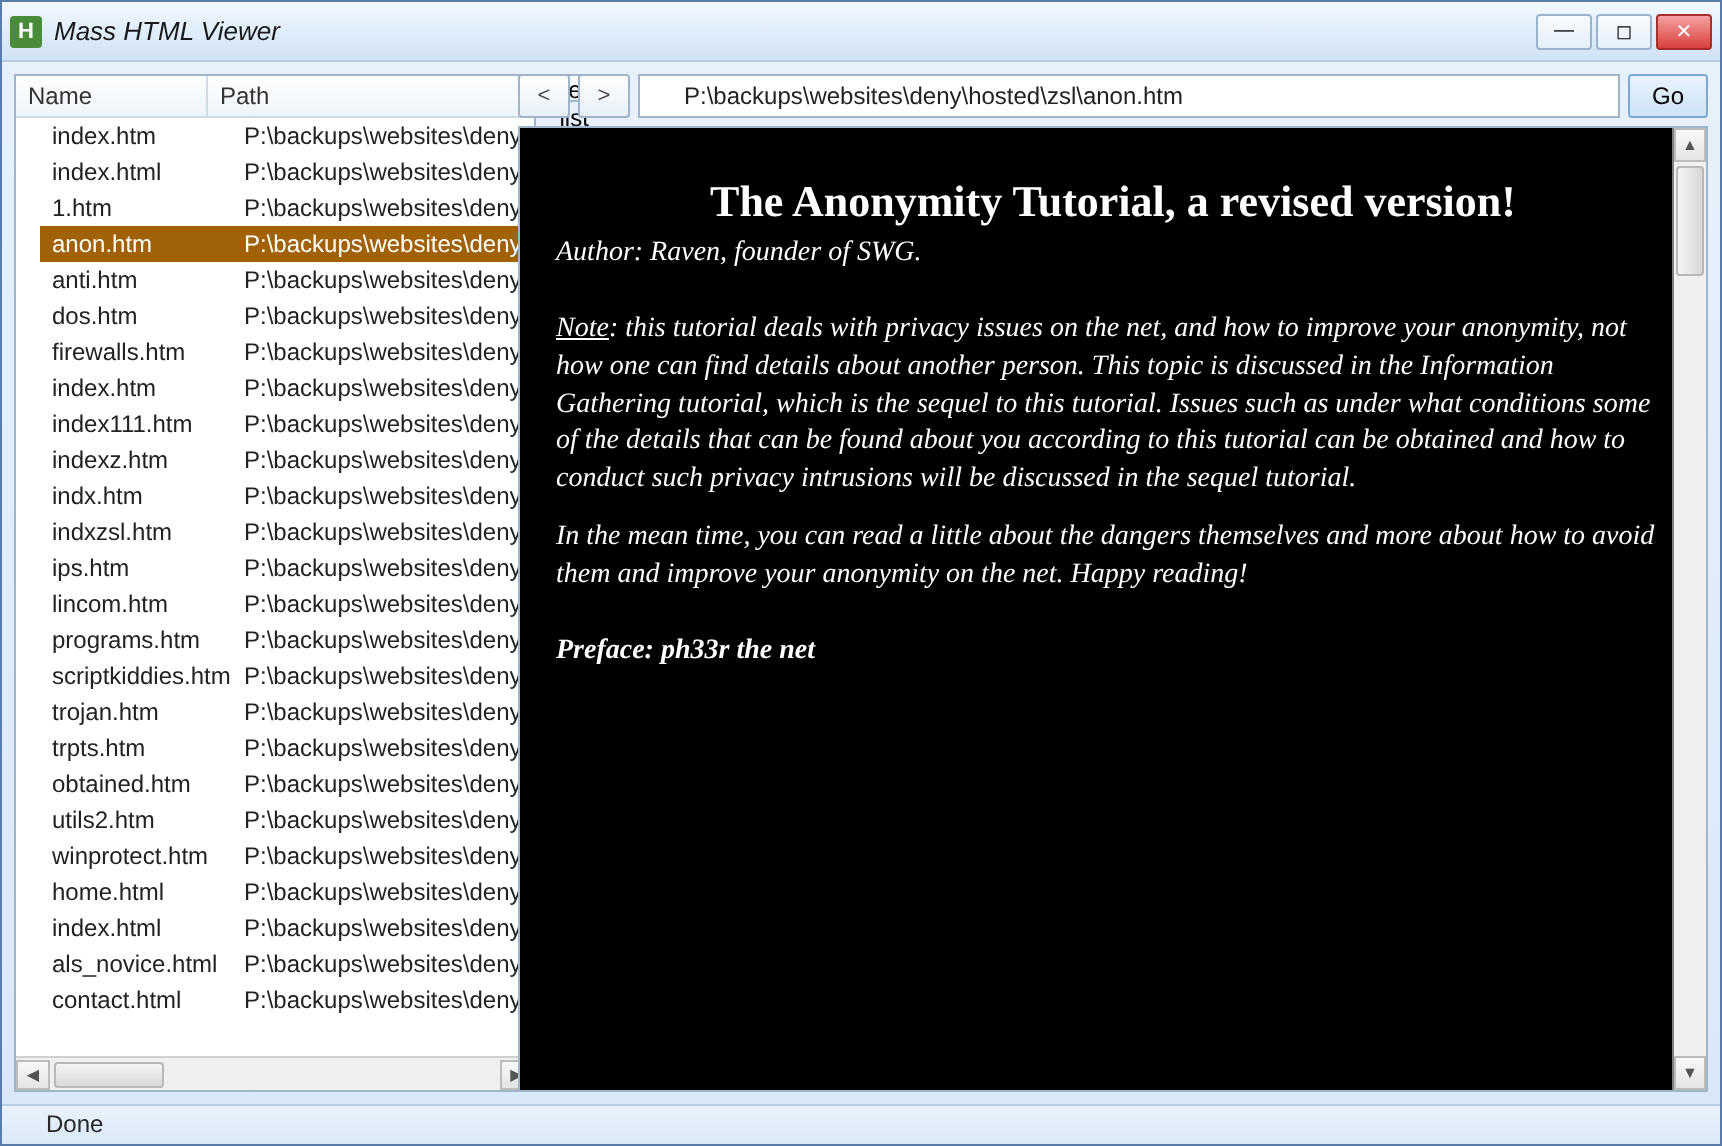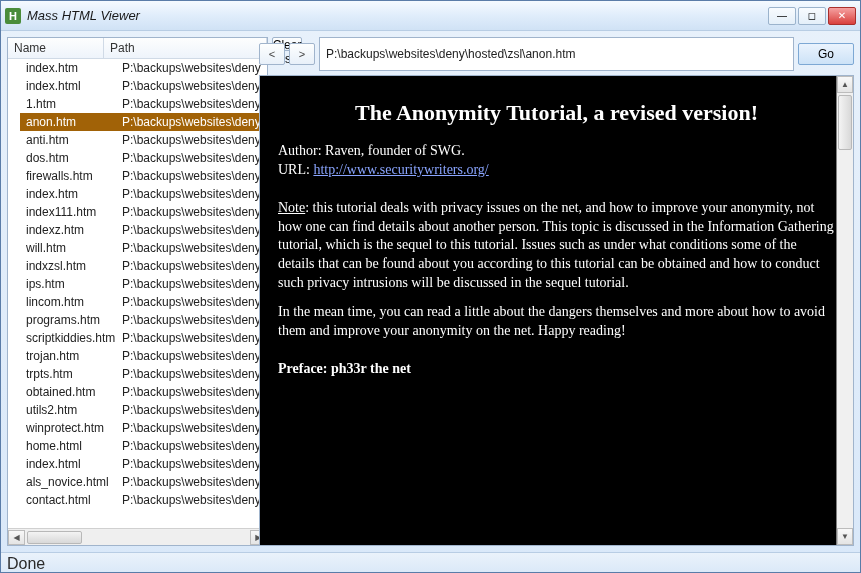--- a/index.html
+++ b/index.html
@@ -26,34 +26,34 @@
 .file-row .col-name { width: 96px; }
 .file-row .col-path { flex: 1; }
 .hscroll { height: 17px; background: #f0f0f0; border-top: 1px solid #d0d0d0; display: flex; align-items: center; }
 .hscroll-btn { width: 17px; height: 15px; background: linear-gradient(to bottom,#f8f8f8,#e4e4e4); border: 1px solid #bcbcbc; display:flex; align-items:center; justify-content:center; font-size:8px; color:#555;}
 .hscroll-track { flex:1; height:15px; background:#efefef; position:relative; }
 .hscroll-thumb { position:absolute; left:2px; width:55px; height:13px; top:1px; background:linear-gradient(to bottom,#f4f4f4,#d8d8d8); border:1px solid #b8b8b8; border-radius:2px;}
 .clear-btn { height: 14px; border: 1px solid #a0b4cc; background: linear-gradient(to bottom, #fdfefe, #e8f0f9); border-radius: 2px; cursor: pointer; font-size: 12px; }
 .right-pane { flex: 1; display: flex; flex-direction: column; gap: 4px; min-height: 0; }
 .nav-row { display: flex; gap: 4px; align-items: center; }
 .nav-btn { width: 26px; height: 22px; border: 1px solid #a0b4cc; background: linear-gradient(to bottom, #fdfefe, #e8f0f9); border-radius: 2px; display: flex; align-items: center; justify-content: center; cursor: pointer; font-size: 11px; color: #444; }
-.addr { flex: 1; height: 34px; border: 1px solid #a0b4cc; background: #fff; padding: 2px 6px; font-size: 12px; color: #222; }
-.go-btn { width: 56px; height: 22px; border: 1px solid #7da8d4; background: linear-gradient(to bottom, #eaf3fd, #cce2f7); border-radius: 2px; cursor: pointer; font-size: 12px; }
+.addr { flex: 1; height: 22px; border: 1px solid #a0b4cc; background: #fff; padding: 2px 22px; font-size: 12px; color: #222; }
+.go-btn { width: 40px; height: 22px; border: 1px solid #7da8d4; background: linear-gradient(to bottom, #eaf3fd, #cce2f7); border-radius: 2px; cursor: pointer; font-size: 12px; }
 .viewer { flex: 1; border: 1px solid #a0b4cc; background: #000; color: #fff; overflow: hidden; padding: 24px 18px; font-family: "Times New Roman", serif; font-size: 14px; position: relative; }
-.viewer h1 { text-align: center; font-size: 22px; font-weight: bold; margin-bottom: 16px; }
+.viewer h1 { text-align: center; font-size: 22px; font-weight: bold; margin-bottom: 4px; }
 .viewer .subtitle { text-align: center; font-size: 14px; font-weight: bold; margin-bottom: 38px; }
 .viewer a { color: #8aa5ff; text-decoration: underline; }
-.viewer .body-text { line-height: 1.35; }
+.viewer .body-text { line-height: 1.35; font-style: italic; }
 .viewer .body-text p { margin-bottom: 10px; }
 .viewer .note-label { text-decoration: underline; }
 .viewer-vscroll { position:absolute; right:0; top:0; bottom:0; width:17px; background:#f0f0f0; border-left:1px solid #808080; display:flex; flex-direction:column;}
 .viewer-vscroll .vbtn{height:17px;background:linear-gradient(to bottom,#f8f8f8,#e4e4e4);border:1px solid #bcbcbc;display:flex;align-items:center;justify-content:center;font-size:8px;color:#555;}
 .viewer-vscroll .vtrack{flex:1;position:relative;}
 .viewer-vscroll .vthumb{position:absolute;top:2px;left:1px;right:1px;height:55px;background:linear-gradient(to right,#f4f4f4,#d8d8d8);border:1px solid #b8b8b8;border-radius:2px;}
-.statusbar { height: 20px; padding: 2px 6px; font-size: 16px; color: #2a2a2a; background: linear-gradient(to bottom, #eaf2fb, #dbe9f8); border-top: 1px solid #b8cde4; }
+.statusbar { height: 20px; padding: 2px 22px; font-size: 12px; color: #2a2a2a; background: linear-gradient(to bottom, #eaf2fb, #dbe9f8); border-top: 1px solid #b8cde4; }
 </style>
 </head>
 <body>
 
 <div class="window">
   <div class="titlebar">
     <div class="titlebar-icon">H</div>
     <div class="titlebar-text">Mass HTML Viewer</div>
     <div class="titlebar-btns">
       <div class="titlebar-btn">—</div>
@@ -105,21 +105,21 @@
               </div>
               <div class="file-row">
                 <div class="col-name">index111.htm</div>
                 <div class="col-path">P:\backups\websites\deny</div>
               </div>
               <div class="file-row">
                 <div class="col-name">indexz.htm</div>
                 <div class="col-path">P:\backups\websites\deny</div>
               </div>
               <div class="file-row">
-                <div class="col-name">will.htm</div>
+                <div class="col-name">indx.htm</div>
                 <div class="col-path">P:\backups\websites\deny</div>
               </div>
               <div class="file-row">
                 <div class="col-name">indxzsl.htm</div>
                 <div class="col-path">P:\backups\websites\deny</div>
               </div>
               <div class="file-row">
                 <div class="col-name">ips.htm</div>
                 <div class="col-path">P:\backups\websites\deny</div>
               </div>
@@ -187,21 +187,20 @@
         <div class="nav-row">
           <div class="nav-btn">&lt;</div>
           <div class="nav-btn">&gt;</div>
           <input class="addr" value="P:\backups\websites\deny\hosted\zsl\anon.htm" style="">
           <button class="go-btn">Go</button>
         </div>
         <div class="viewer">
           <h1>The Anonymity Tutorial, a revised version!</h1>
           <div class="body-text">
             <div>Author: Raven, founder of SWG.</div>
-            <div><span>URL: </span><a href="#">http://www.securitywriters.org/</a></div>
             <br>
             <p><span class="note-label">Note</span><span>: this tutorial deals with privacy issues on the net, and how to improve your anonymity, not how one can find details about another person. This topic is discussed in the Information Gathering tutorial, which is the sequel to this tutorial. Issues such as under what conditions some of the details that can be found about you according to this tutorial can be obtained and how to conduct such privacy intrusions will be discussed in the sequel tutorial.</span></p>
             <div>In the mean time, you can read a little about the dangers themselves and more about how to avoid them and improve your anonymity on the net. Happy reading!</div>
             <br>
             <p><b>Preface: ph33r the net</b></p>
           </div>
           <div class="viewer-vscroll">
             <div class="vbtn">▲</div>
             <div class="vtrack">
                 <div class="vthumb"></div>

